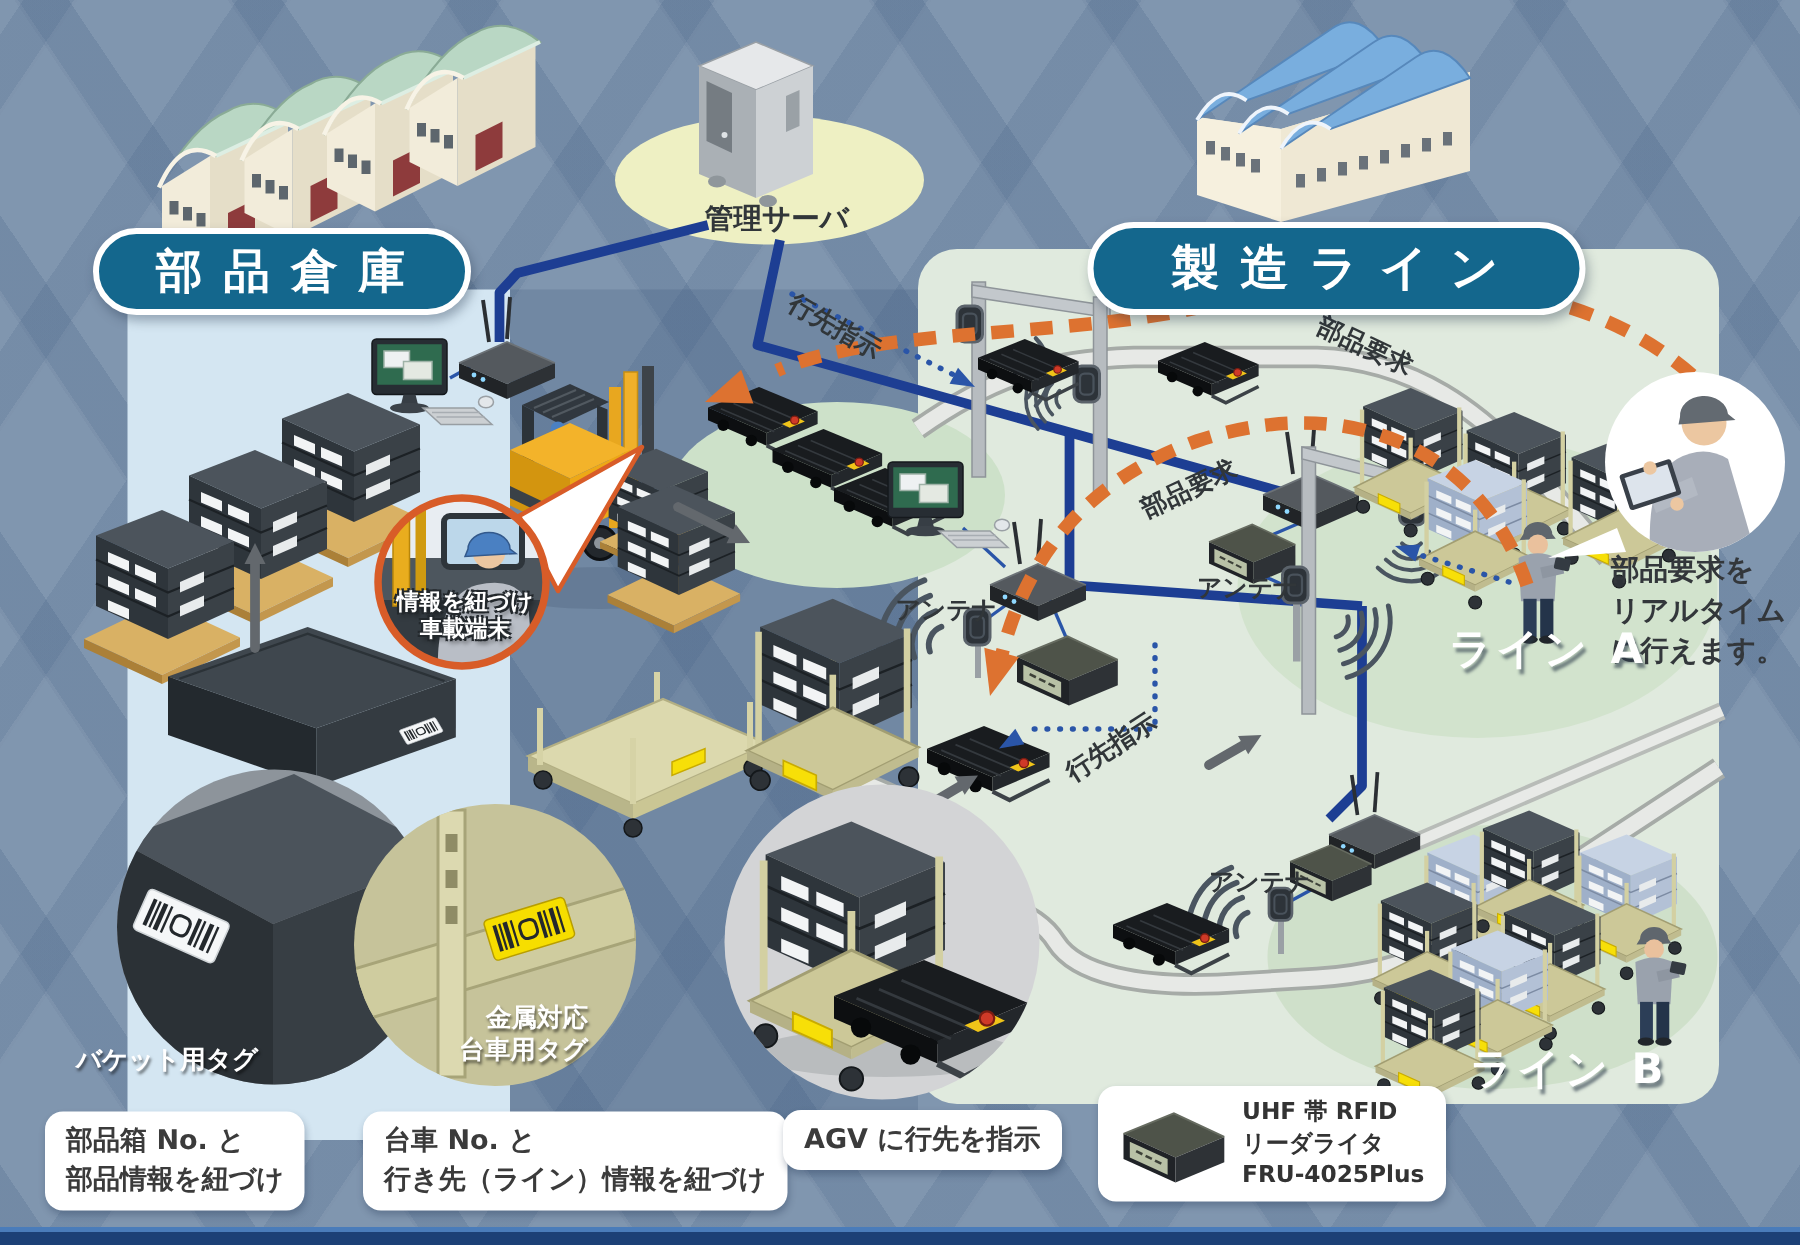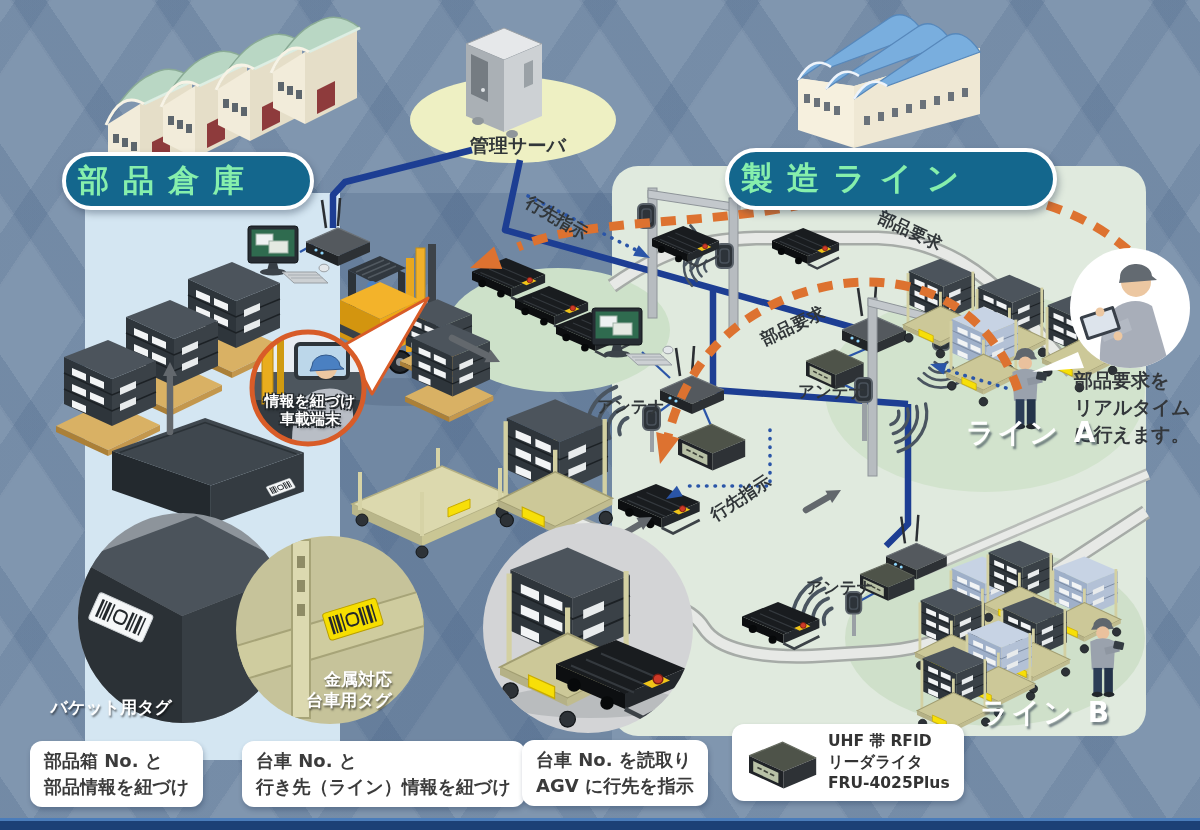--- a/index.html
+++ b/index.html
@@ -10,22 +10,22 @@
     background-image:
       repeating-linear-gradient(56deg, rgba(46,76,116,.16) 0 30px, rgba(46,76,116,0) 30px 118px),
       repeating-linear-gradient(-56deg, rgba(46,76,116,.13) 0 30px, rgba(46,76,116,0) 30px 118px),
       repeating-linear-gradient(56deg, rgba(255,255,255,.09) 0 2px, transparent 2px 118px),
       repeating-linear-gradient(-56deg, rgba(255,255,255,.09) 0 2px, transparent 2px 118px);
   }
   #scene{position:absolute;left:0;top:0;}
   .bottom-strip{position:absolute;left:0;top:818px;width:1200px;height:12px;
     background:linear-gradient(#4a7cba 0 3px,#1c4076 3px);}
   .lbl{position:absolute;font-weight:700;color:#313639;white-space:nowrap;transform-origin:left top;z-index:4;}
-  .pill{position:absolute;display:flex;align-items:center;justify-content:flex-start;z-index:5;
-    background:#14678d;border:4px solid #fff;border-radius:999px;color:#86efac;font-weight:700;
+  .pill{position:absolute;display:flex;align-items:center;justify-content:center;z-index:5;
+    background:#14678d;border:4px solid #fff;border-radius:999px;color:#ffffff;font-weight:700;
     box-shadow:2px 4px 7px rgba(30,45,70,.35);}
   .flow{font-size:17px;}
   .ant{font-size:16.5px;}
   .srv{font-size:19px;width:140px;text-align:center;}
   .area-lbl{font-size:28px;color:#fff;letter-spacing:3px;text-shadow:2px 3px 2px rgba(45,60,75,.6);}
   .tagname{font-size:17px;color:#fff;text-align:right;text-shadow:1px 2px 2px rgba(0,0,0,.55);line-height:21px;}
   .callout-txt{font-size:15px;color:#fff;text-align:center;line-height:18px;
     text-shadow:-1.5px -1.5px 0 #23282c,1.5px -1.5px 0 #23282c,-1.5px 1.5px 0 #23282c,1.5px 1.5px 0 #23282c,2px 3px 3px rgba(0,0,0,.4);}
   .tablet-note{font-size:19px;line-height:27px;color:#33373b;}
   .note{position:absolute;background:#fff;border-radius:12px;padding:7px 14px;font-size:18px;font-weight:700;
@@ -531,21 +531,20 @@
 
 <div class="note" style="left:30px;top:741px;">
   <span style="display:block">部品箱 No. と</span>
   <span style="display:block">部品情報を紐づけ</span>
 </div>
 <div class="note" style="left:242px;top:741px;">
   <span style="display:block">台車 No. と</span>
   <span style="display:block">行き先（ライン）情報を紐づけ</span>
 </div>
 <div class="note" style="left:522px;top:740px;">
-  <span style="display:block">台車 No. を読取り</span>
   <span style="display:block">AGV に行先を指示</span>
 </div>
 <div class="note device" style="left:732px;top:724px;">
   <svg width="74" height="58" viewBox="0 0 74 58">
     <use href="#reader" transform="translate(3,4) scale(1.05)"></use>
   </svg>
   <div class="dtxt">
     <span style="display:block">UHF 帯 RFID</span>
     <span style="display:block">リーダライタ</span>
     <span style="display:block">FRU-4025Plus</span>

